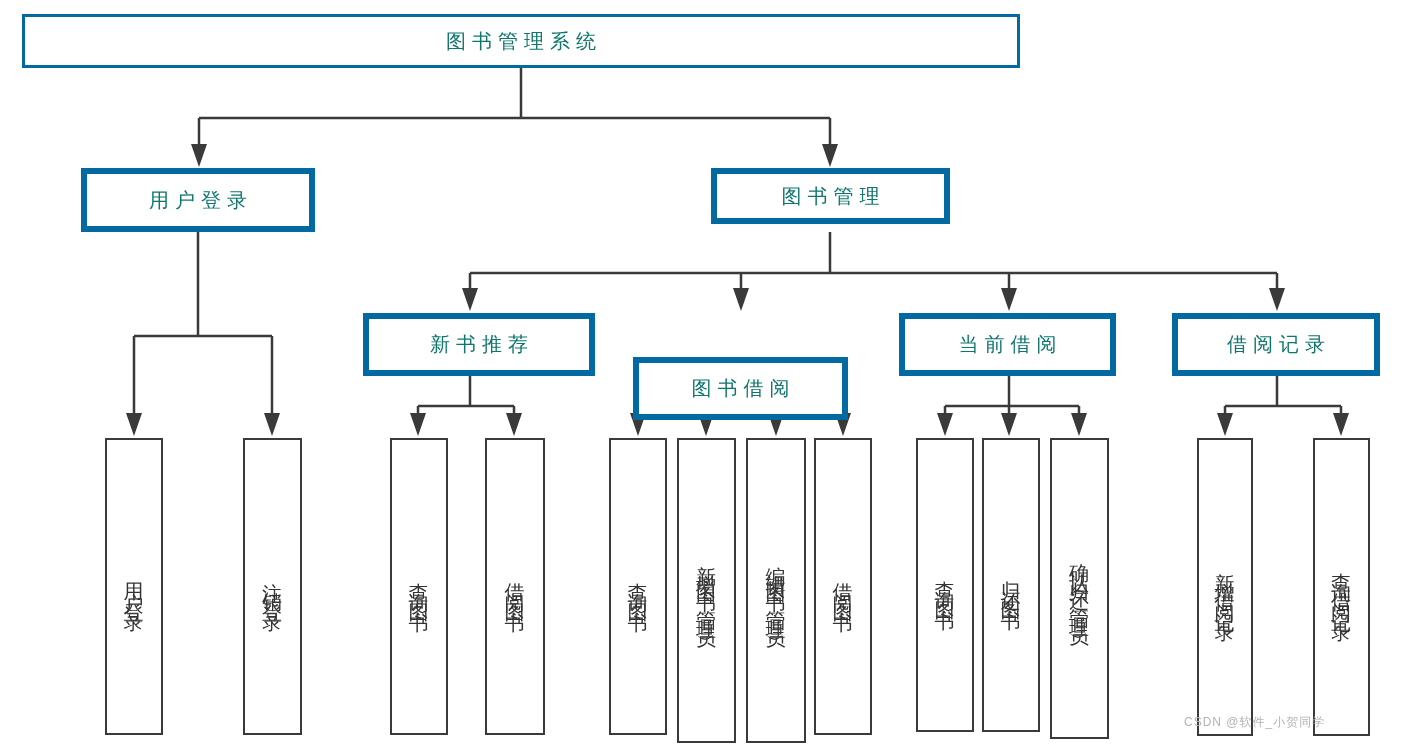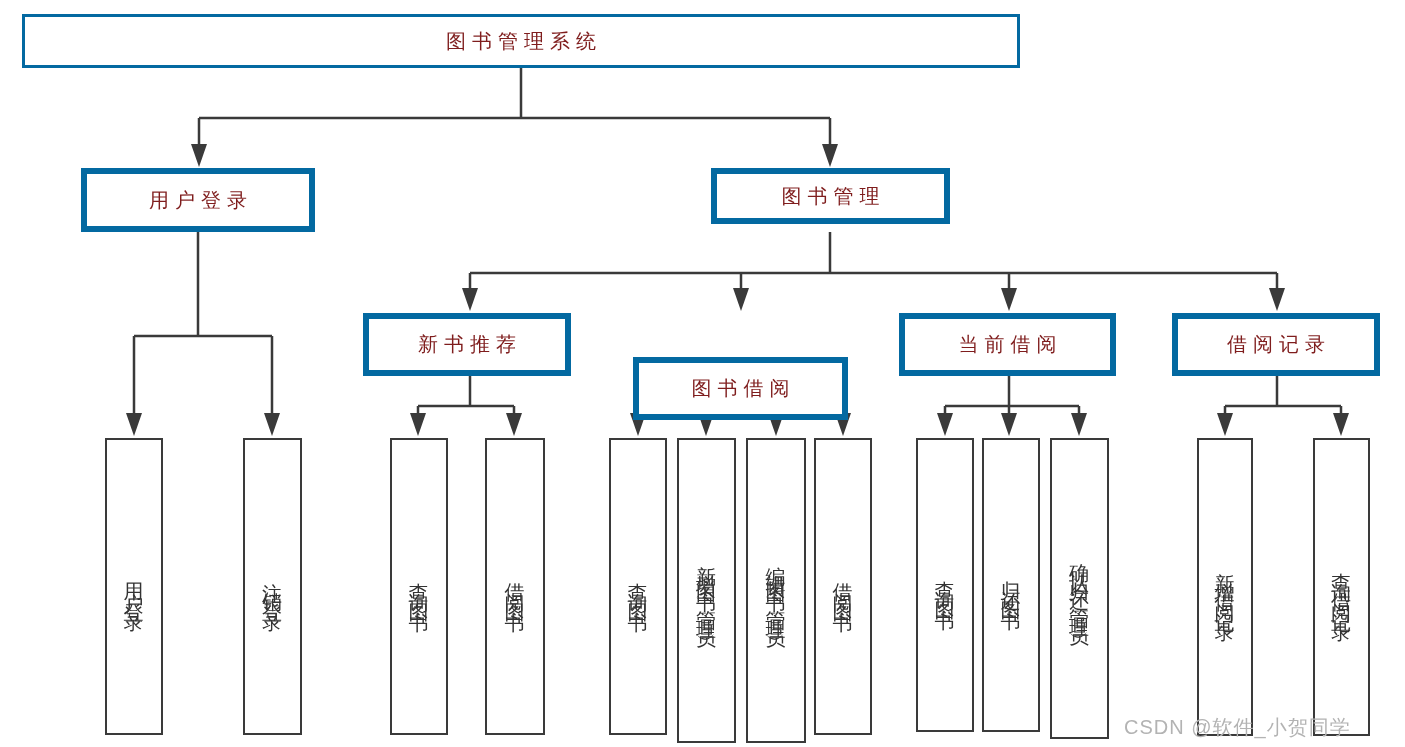--- a/index.html
+++ b/index.html
@@ -22,21 +22,21 @@
     height: 747px;
   }
   .node {
     position: absolute;
     box-sizing: border-box;
     border: 6px solid #0369a1;
     background: #ffffff;
     display: flex;
     align-items: center;
     justify-content: center;
-    color: #7f1d1d;
+    color: #0f766e;
     font-size: 20px;
     letter-spacing: 6px;
     text-indent: 6px; 
     white-space: nowrap;
   }
   .node.root {
     border-width: 3px;
   }
   .vnode {
     position: absolute;
@@ -48,23 +48,23 @@
     justify-content: center;
     color: #333333;
     font-size: 20px;
     writing-mode: vertical-rl;
     text-orientation: mixed;
     letter-spacing: 10px;
     line-height: 1;
   }
   #watermark {
     position: absolute;
-    left: 1124px;
+    left: 1184px;
     top: 714px;
-    font-size: 20px;
+    font-size: 12px;
     color: #b3b3b3;
     letter-spacing: 1px;
     white-space: nowrap;
     z-index: 5;
   }
 </style>
 </head>
 <body>
 
 <div id="stage">
@@ -107,21 +107,21 @@
       <polygon points="1217,413 1233,413 1225,436"></polygon>
       <polygon points="1333,413 1349,413 1341,436"></polygon>
     </g>
   </svg>
 
   <div class="node root" style="left:22px; top:14px; width:998px; height:54px;">图书管理系统</div>
 
   <div class="node" style="left:81px; top:168px; width:234px; height:64px;">用户登录</div>
   <div class="node" style="left:711px; top:168px; width:239px; height:56px;">图书管理</div>
 
-  <div class="node" style="left:363px; top:313px; width:208px; height:63px;font-family:Liberation Serif, serif;">新书推荐</div>
+  <div class="node" style="left:363px; top:313px; width:232px; height:63px;font-family:Liberation Serif, serif;">新书推荐</div>
   <div class="node" style="left:633px; top:313px; width:215px; height:63px;margin-top:44px;">图书借阅</div>
   <div class="node" style="left:899px; top:313px; width:217px; height:63px;">当前借阅</div>
   <div class="node" style="left:1172px; top:313px; width:208px; height:63px;">借阅记录</div>
 
   <div class="vnode" style="left:105px; top:438px; width:58px; height:297px;">用户登录</div>
   <div class="vnode" style="left:243px; top:438px; width:59px; height:297px;">注销登录</div>
 
   <div class="vnode" style="left:390px; top:438px; width:58px; height:297px;">查询图书</div>
   <div class="vnode" style="left:485px; top:438px; width:60px; height:297px;">借阅图书</div>
 

